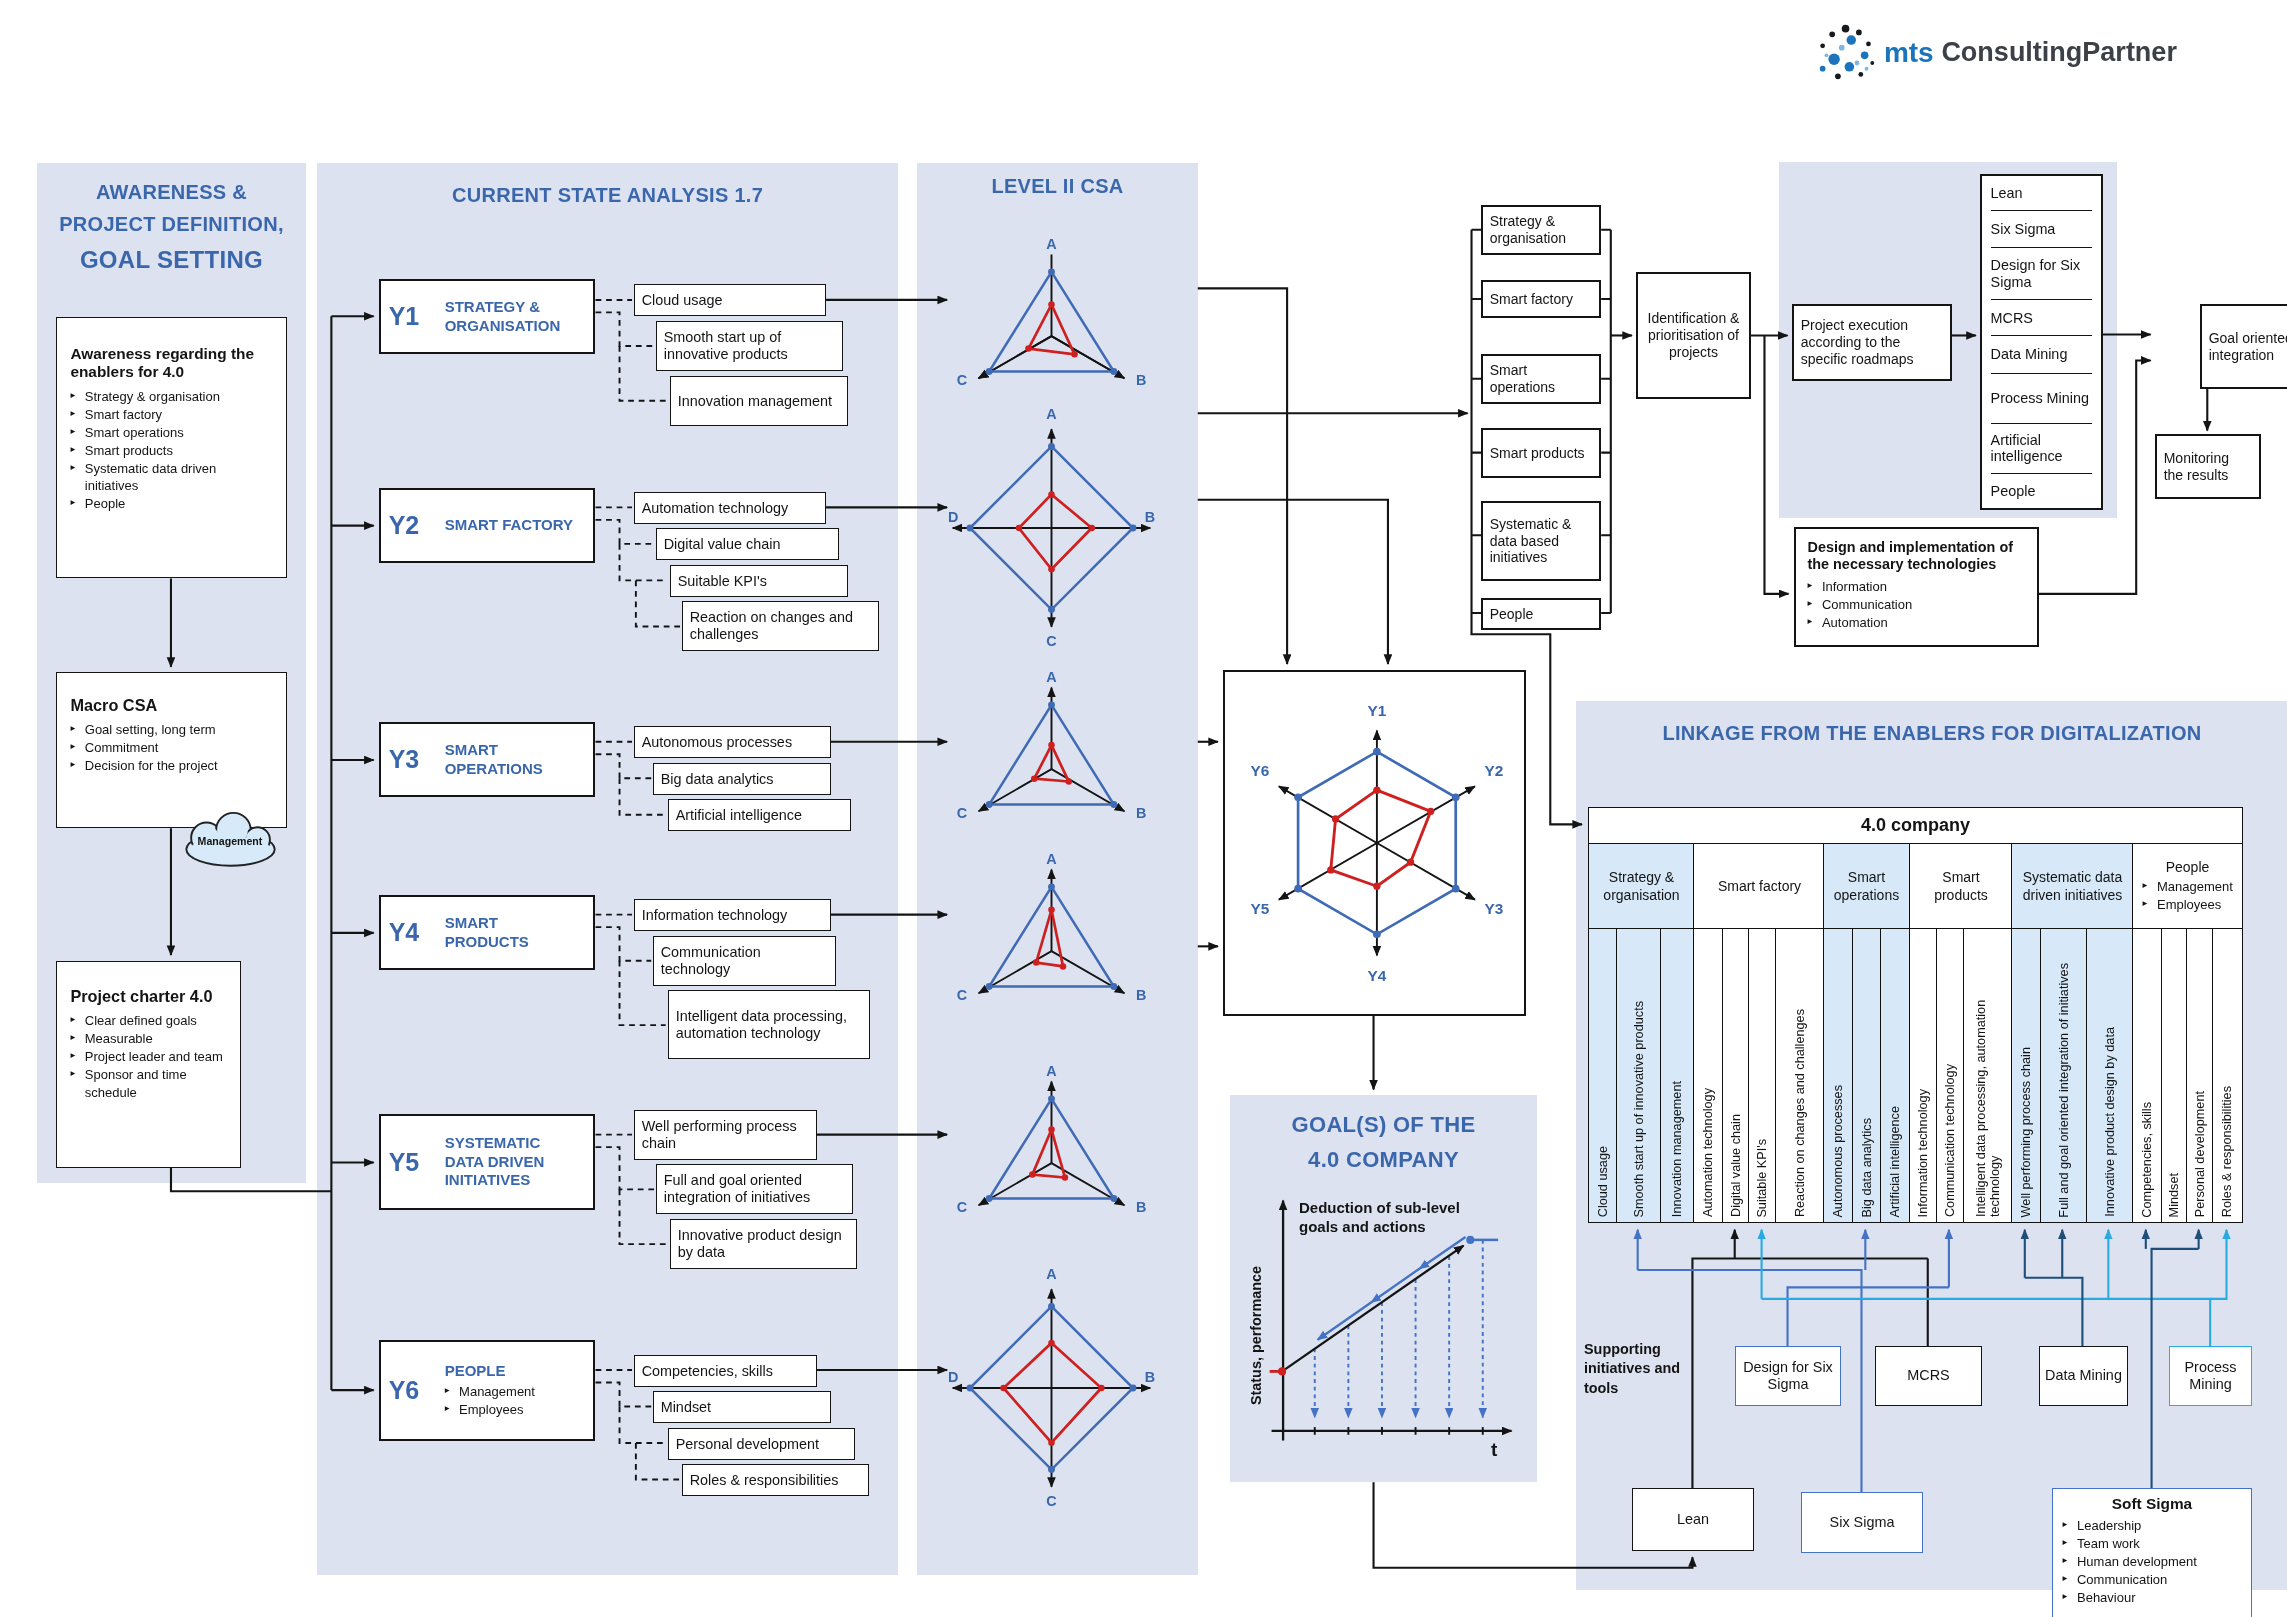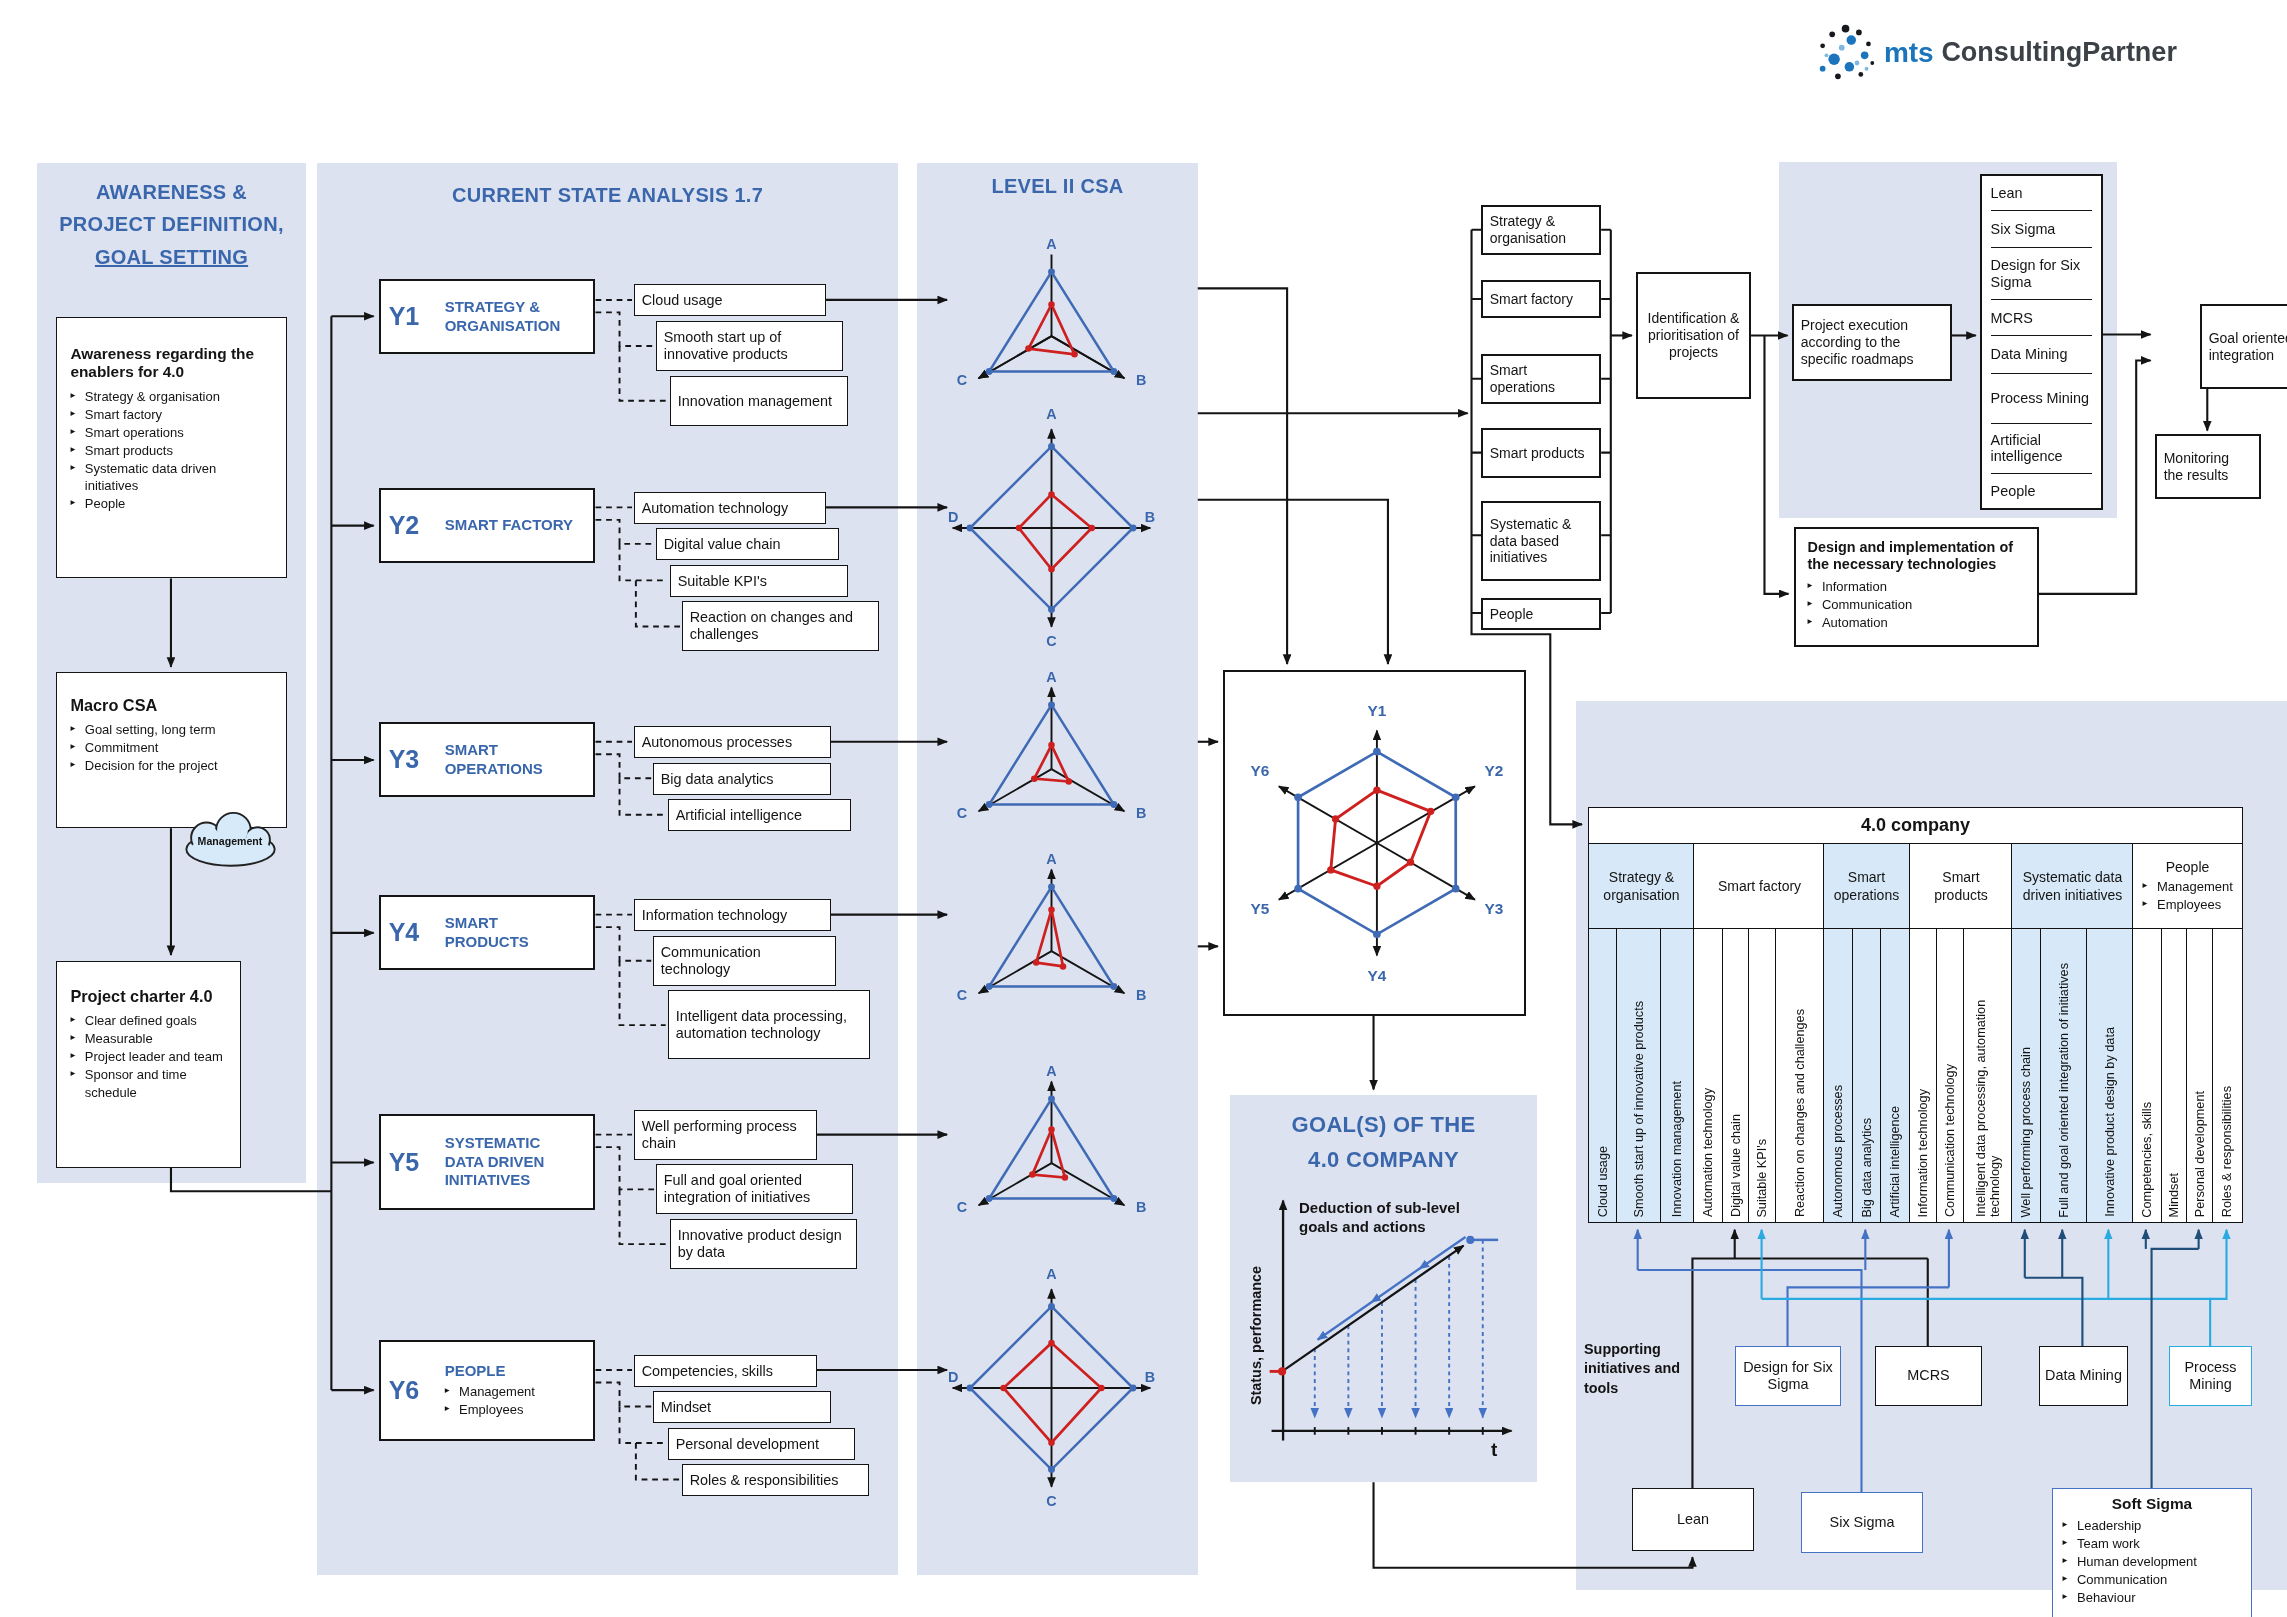--- a/index.html
+++ b/index.html
@@ -69,21 +69,21 @@
 
   <div class="panel" style="left:37px;top:163px;width:269px;height:1020px;"></div>
   <div class="panel" style="left:317px;top:163px;width:581px;height:1412px;"></div>
   <div class="panel" style="left:917px;top:163px;width:281px;height:1412px;"></div>
   <div class="panel" style="left:1779px;top:162px;width:338px;height:356px;"></div>
   <div class="panel" style="left:1230px;top:1095px;width:307px;height:387px;"></div>
   <div class="panel" style="left:1576px;top:701px;width:712px;height:889px;"></div>
 
   <div class="phead" style="left:37px;top:181px;width:269px;font-size:20px;">AWARENESS &amp;</div>
   <div class="phead" style="left:37px;top:213px;width:269px;font-size:20px;">PROJECT DEFINITION,</div>
-  <div class="phead" style="left:37px;top:246px;width:269px;font-size:20px;text-decoration:underline;">GOAL SETTING</div>
+  <div class="phead" style="left:37px;top:246px;width:269px;font-size:24px;">GOAL SETTING</div>
 
   <div class="box" style="left:56px;top:317px;width:231px;height:261px;padding:27px 13.4px 9.6px;">
     <div class="bt">Awareness regarding the enablers for 4.0</div>
     <ul class="bl">
       <li>Strategy &amp; organisation</li>
       <li>Smart factory</li>
       <li>Smart operations</li>
       <li>Smart products</li>
       <li>Systematic data driven initiatives</li>
       <li>People</li>
@@ -397,20 +397,21 @@
         <path d="M256,248 L256,256"></path>
       </g>
     <path d="M47,190 L236,59" stroke="#141414" stroke-width="2.4" marker-end="url(#mk)"></path>
     <path d="M34,190 L47,190" stroke="#cf2020" stroke-width="3"></path>
     <circle cx="47" cy="190" r="4.2" fill="#cf2020"></circle>
     <path d="M238,50 L190,83 L140,118 L84,157" stroke="#4472c4" stroke-width="2.4" fill="none" marker-mid="url(#mb)" marker-end="url(#mb)"></path>
     <path d="M243,53 L272,53" stroke="#4472c4" stroke-width="2.6"></path>
     <circle cx="243" cy="53" r="4.2" fill="#4472c4"></circle>
   </svg>
 
+  <div class="phead" style="left:1576px;top:722px;width:712px;font-size:20px;">LINKAGE FROM THE ENABLERS FOR DIGITALIZATION</div>
 
   <div class="gcell" style="left:1588px;top:807px;width:655px;height:38px;font-size:18px;font-weight:bold;">4.0 company</div>
 
   <div class="gcell tint" style="left:1588px;top:843px;width:107px;height:86px;">Strategy &amp; organisation</div>
   <div class="gcell" style="left:1693px;top:843px;width:133px;height:86px;">Smart factory</div>
   <div class="gcell tint" style="left:1823px;top:843px;width:87px;height:86px;">Smart operations</div>
   <div class="gcell" style="left:1909px;top:843px;width:104px;height:86px;">Smart products</div>
   <div class="gcell tint" style="left:2011px;top:843px;width:123px;height:86px;">Systematic data driven initiatives</div>
   <div class="gcell" style="left:2132px;top:843px;width:111px;height:86px;">
     <span>People</span>

